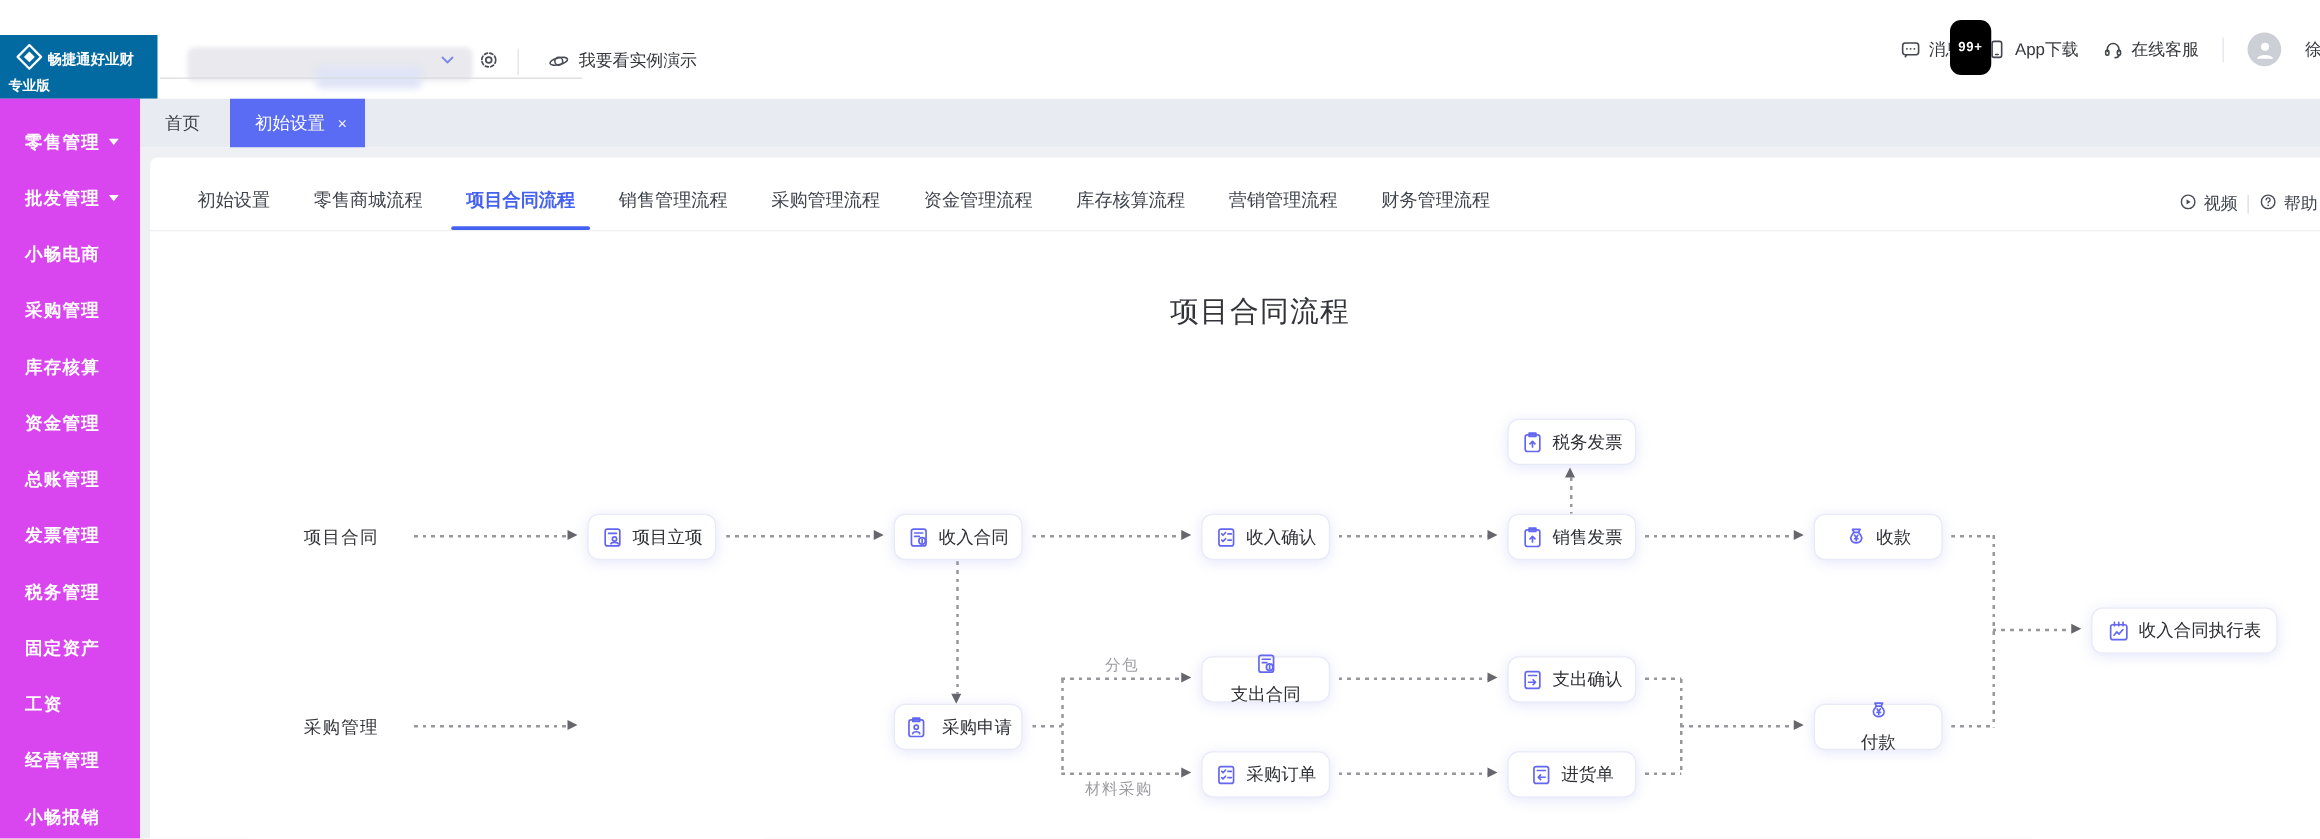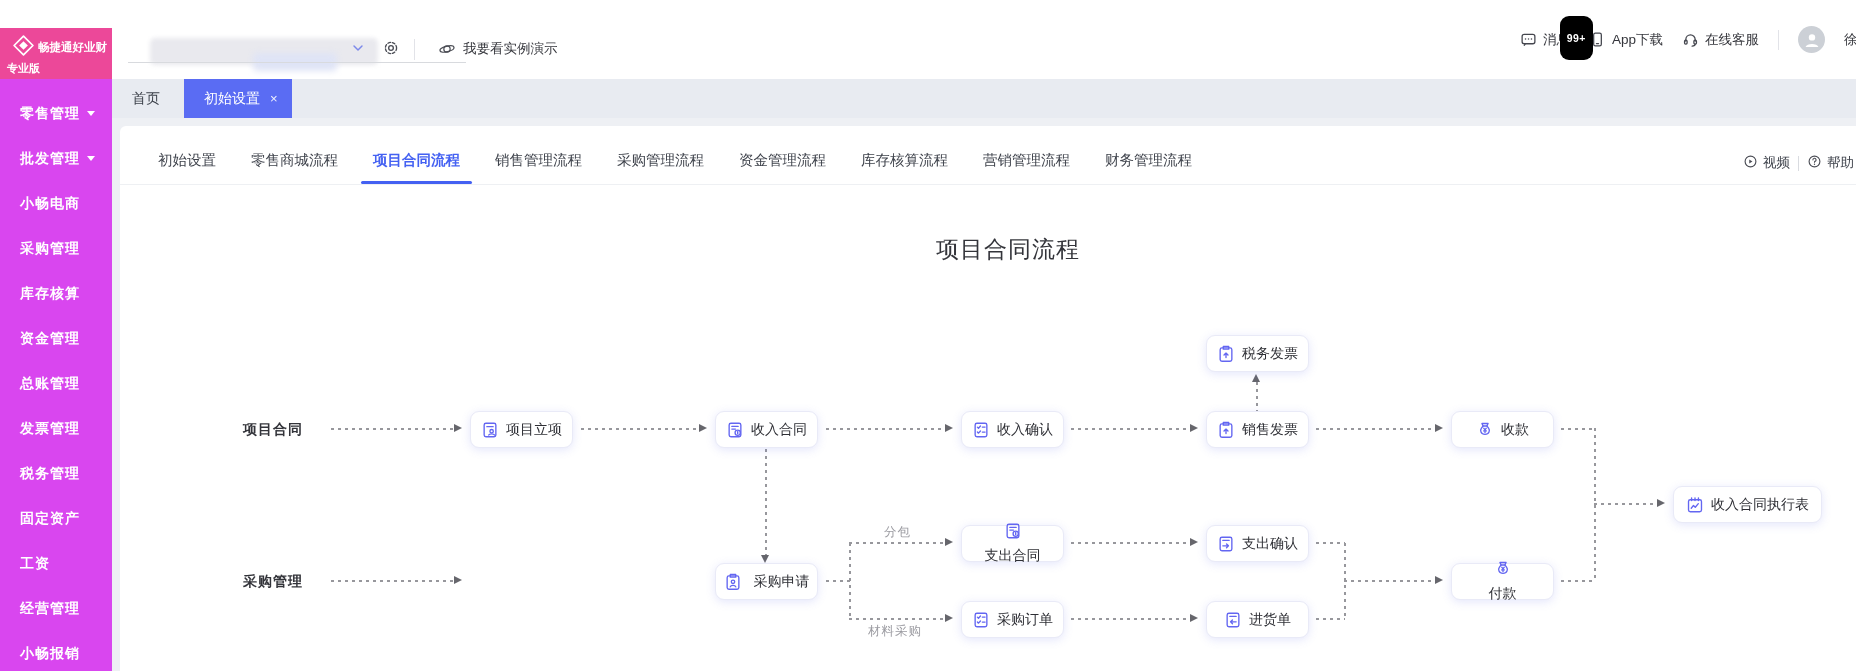--- a/index.html
+++ b/index.html
@@ -1,21 +1,21 @@
 <!DOCTYPE html>
 <html><head>
 <meta charset="utf-8">
 <style>
   html,body{margin:0;padding:0;background:#fff;}
   .app{position:relative;width:1856px;height:671px;overflow:hidden;
        font-family:"Liberation Sans",sans-serif;background:#fff;}
 
   
   .topbar{position:absolute;left:0;top:0;width:1856px;height:79px;background:#fff;}
-  .logo-block{position:absolute;left:0;top:28px;width:112px;height:51px;background:#ec4899;color:#fff;}
+  .logo-block{position:absolute;left:0;top:28px;width:126px;height:51px;background:#0369a1;color:#fff;}
   .logo-mark{position:absolute;left:12px;top:6px;}
   .logo-title{position:absolute;left:38px;top:12px;font-size:11.5px;font-weight:bold;white-space:nowrap;}
   .logo-edition{position:absolute;left:7px;top:33px;font-size:11px;font-weight:bold;}
   .blur1{position:absolute;left:150px;top:38px;width:228px;height:27px;background:#e9e9ee;border-radius:5px;filter:blur(2px);}
   .blur2{position:absolute;left:253px;top:53px;width:84px;height:18px;background:#dfe4f6;border-radius:4px;filter:blur(3px);}
   .select-underline{position:absolute;left:128px;top:62px;width:338px;height:1px;background:#d8dade;}
   .chevron{position:absolute;left:350px;top:40px;cursor:pointer;}
   .gear{position:absolute;left:382px;top:39px;color:#4a4c54;cursor:pointer;}
   .tb-divider{position:absolute;left:414px;top:39px;width:1px;height:21px;background:#e2e3e8;}
   .demo-link{position:absolute;left:438px;top:40px;display:flex;align-items:center;gap:7px;color:#35363c;font-size:13.5px;cursor:pointer;}
@@ -54,21 +54,21 @@
   .ftab.active::after{content:"";position:absolute;left:0;right:0;bottom:0;height:3px;background:#4461f2;border-radius:2px;}
   .ftab-right{margin-left:auto;display:flex;align-items:center;gap:8px;padding:0 2px 12px 0;font-size:13.5px;color:#3f434c;}
   .ft-link{display:flex;align-items:flex-start;gap:5px;cursor:pointer;}
   .ft-link svg{color:#4a4c54;}
   .ft-sep{width:1px;height:15px;background:#d9dbe0;}
 
   .diagram-title{position:absolute;left:160px;top:234px;width:1696px;text-align:center;
                  font-size:23px;font-weight:500;color:#33343a;letter-spacing:1px;}
 
   
-  .lane-label{position:absolute;font-size:14px;font-weight:bold;color:#33343a;letter-spacing:1px;}
+  .lane-label{position:absolute;font-size:14px;font-weight:normal;color:#33343a;letter-spacing:1px;}
   .edge-label{position:absolute;font-size:12.5px;color:#9b9ba1;letter-spacing:1px;}
   .fnode{position:absolute;width:103px;height:37px;background:#fff;border:1px solid #e9eaf7;border-radius:9px;
          box-shadow:0 2px 10px rgba(108,116,232,.18);display:flex;align-items:center;justify-content:center;
          gap:7px;font-size:14px;color:#2e2f35;cursor:pointer;box-sizing:border-box;white-space:nowrap;}
   .fnode.wide{width:149px;}
   .fnode svg{color:#6366f1;flex:none;}
   .hl{position:absolute;height:2px;background-image:repeating-linear-gradient(90deg,#97979c 0 3px,transparent 3px 7px);}
   .vl{position:absolute;width:2px;background-image:repeating-linear-gradient(180deg,#97979c 0 3px,transparent 3px 7px);}
   .ar{position:absolute;width:0;height:0;border-top:4.5px solid transparent;border-bottom:4.5px solid transparent;border-left:8px solid #66666c;}
   .ad{position:absolute;width:0;height:0;border-left:4.5px solid transparent;border-right:4.5px solid transparent;border-top:8px solid #66666c;}

